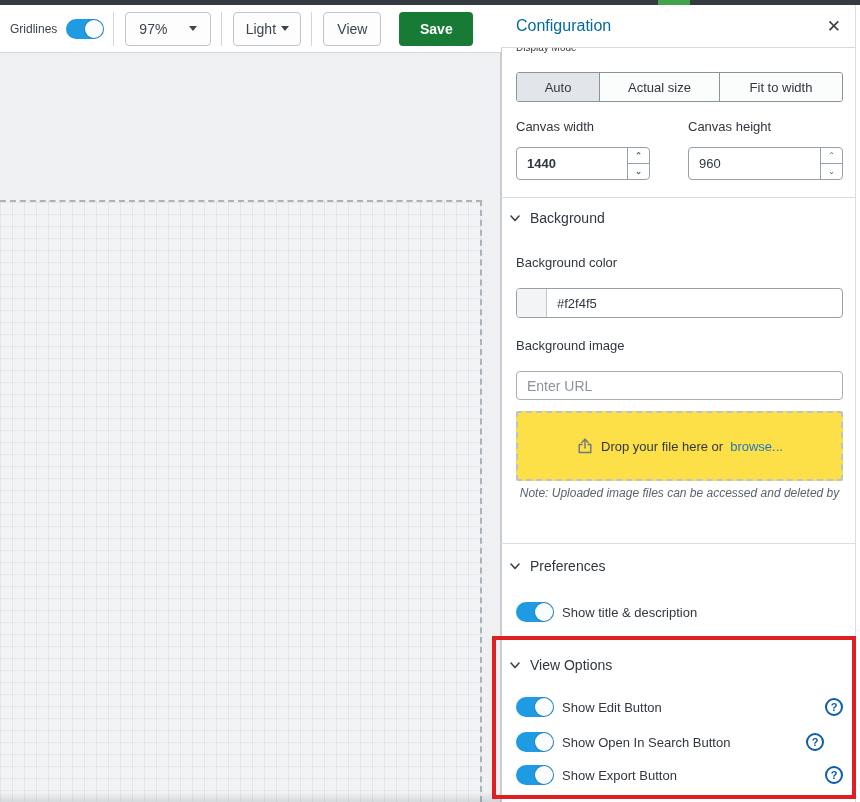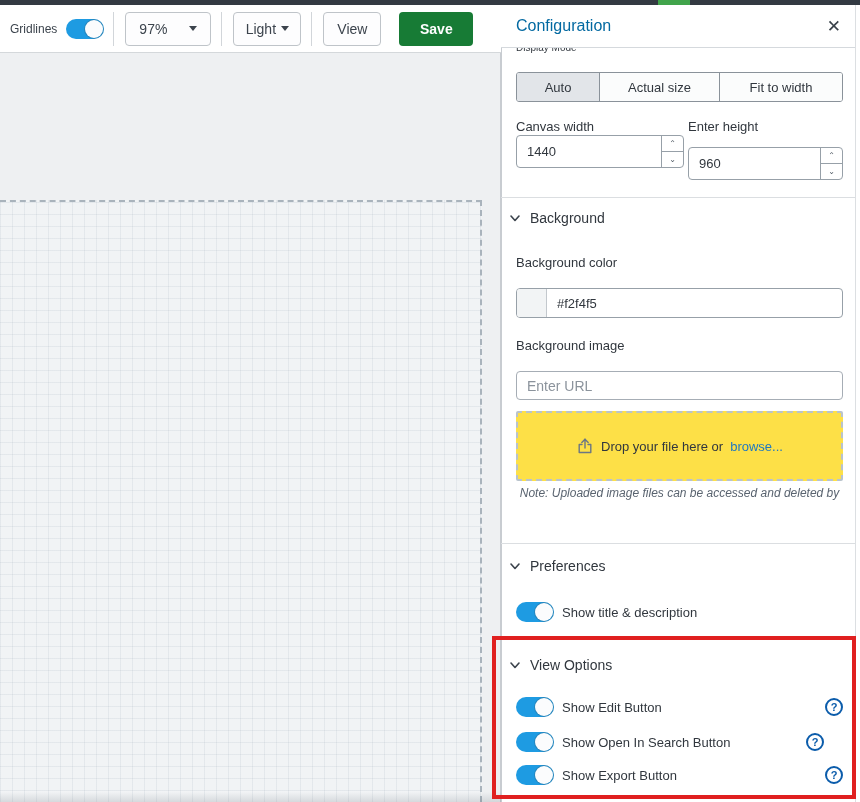--- a/index.html
+++ b/index.html
@@ -158,23 +158,23 @@
   <span class="close-x">✕</span>
 </div>
 
 <div class="abs seg">
   <div class="seg-opt seg-o1 sel">Auto</div>
   <div class="seg-opt seg-o2">Actual size</div>
   <div class="seg-opt seg-o3">Fit to width</div>
 </div>
 
 <div class="abs field-label" style="left:516px; top:119px;">Canvas width</div>
-<div class="abs field-label" style="left:688px; top:119px;">Enter height</div>
-
-<div class="abs num-input" style="left:516px; top:135px; width:168px;">
+<div class="abs field-label" style="left:688px; top:119px;">Canvas height</div>
+
+<div class="abs num-input" style="left:516px; top:147px; width:134px;font-weight:bold;">
   <div class="num-val">1440</div>
   <div class="stepper">
     <div class="step up">⌃</div>
     <div class="step">⌄</div>
   </div>
 </div>
 <div class="abs num-input" style="left:688px; top:147px; width:155px;">
   <div class="num-val">960</div>
   <div class="stepper">
     <div class="step up">⌃</div>

